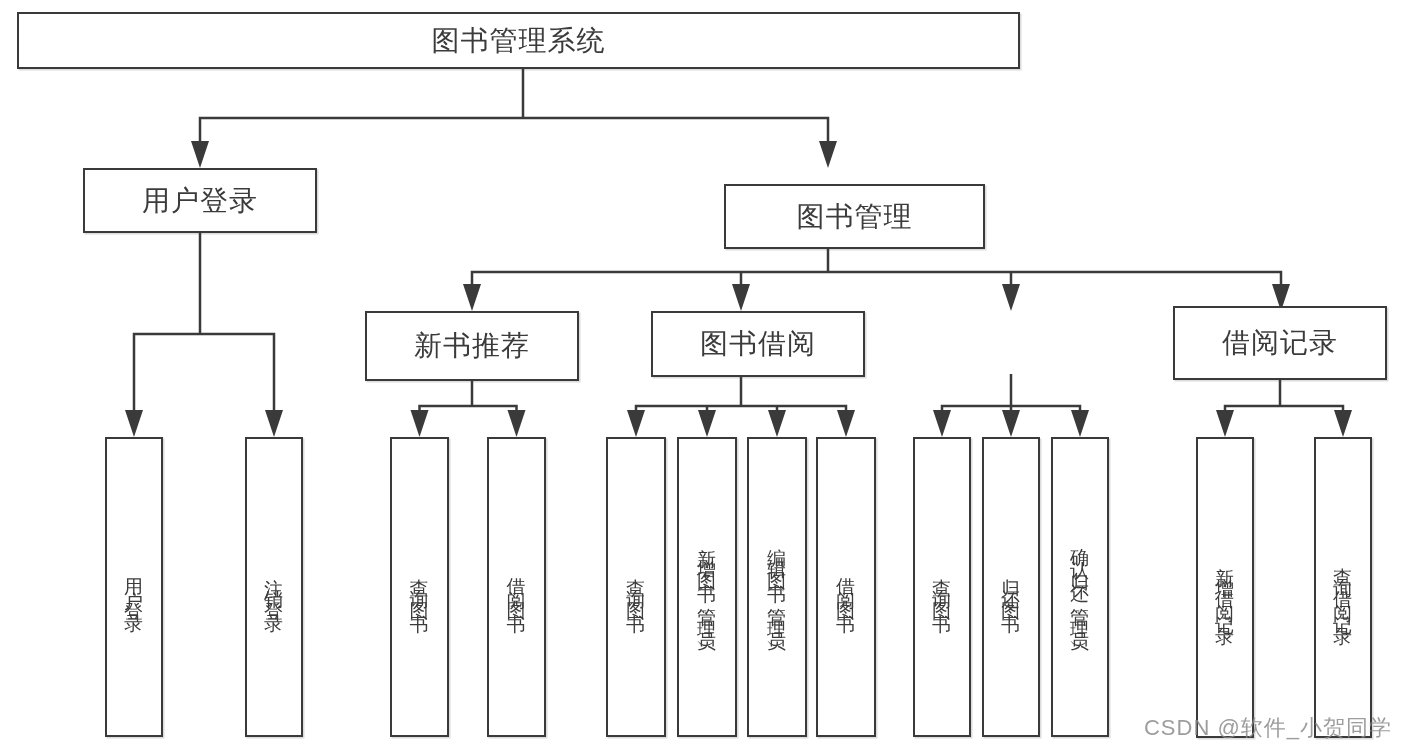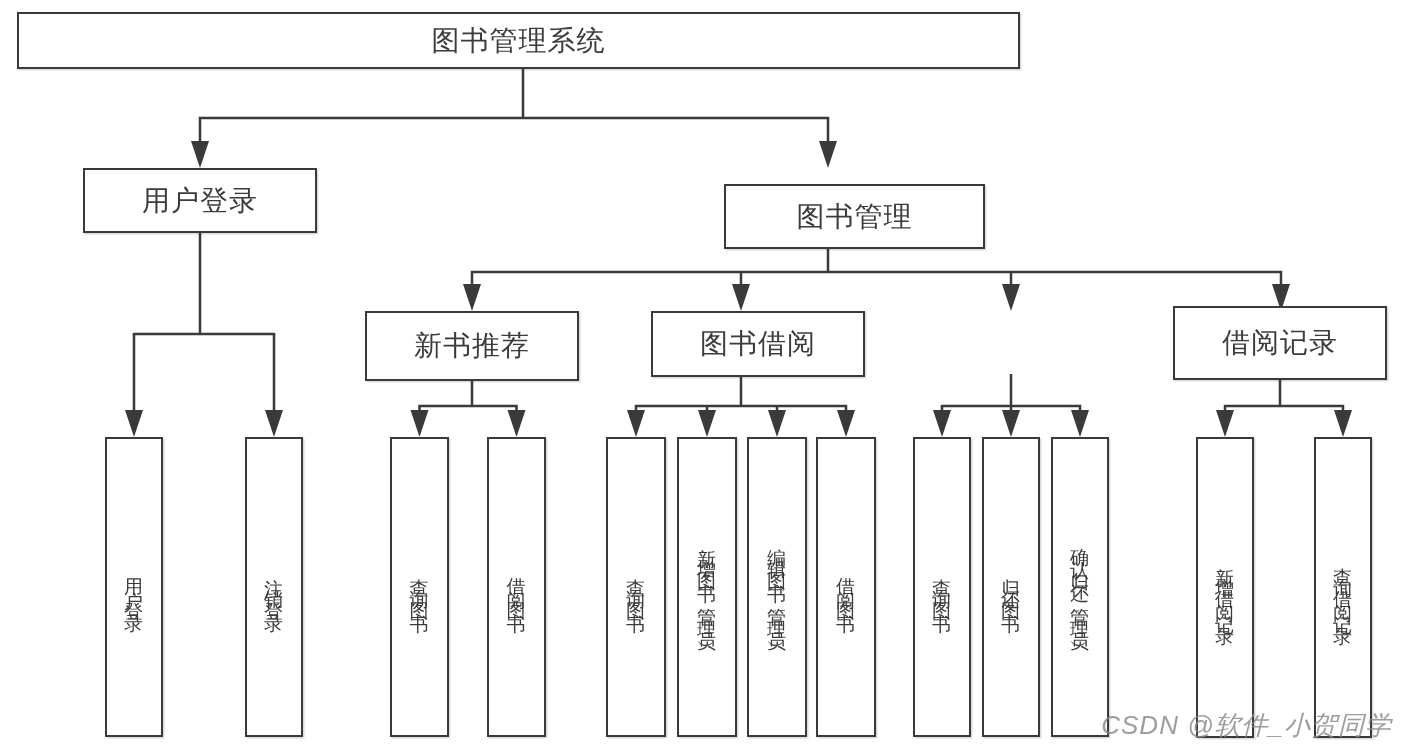--- a/index.html
+++ b/index.html
@@ -32,26 +32,25 @@
     writing-mode: vertical-rl;
     text-orientation: mixed;
     font-size: 19px;
     letter-spacing: 12px;
     line-height: 1;
   }
   .watermark {
     position: absolute;
     right: 13px;
     bottom: 4px;
-    font-size: 26px;
+    font-size: 22px;
     color: rgba(135,135,135,0.82);
     letter-spacing: 1px;
     white-space: nowrap;
     pointer-events: none;
-    font-style: italic;
   }
 </style>
 </head>
 <body>
 
 <div class="canvas">
 
   <svg class="connectors" viewBox="0 0 1405 747" xmlns="http://www.w3.org/2000/svg">
     <g stroke="#3a3a3a" stroke-width="2.5" fill="none">
 

